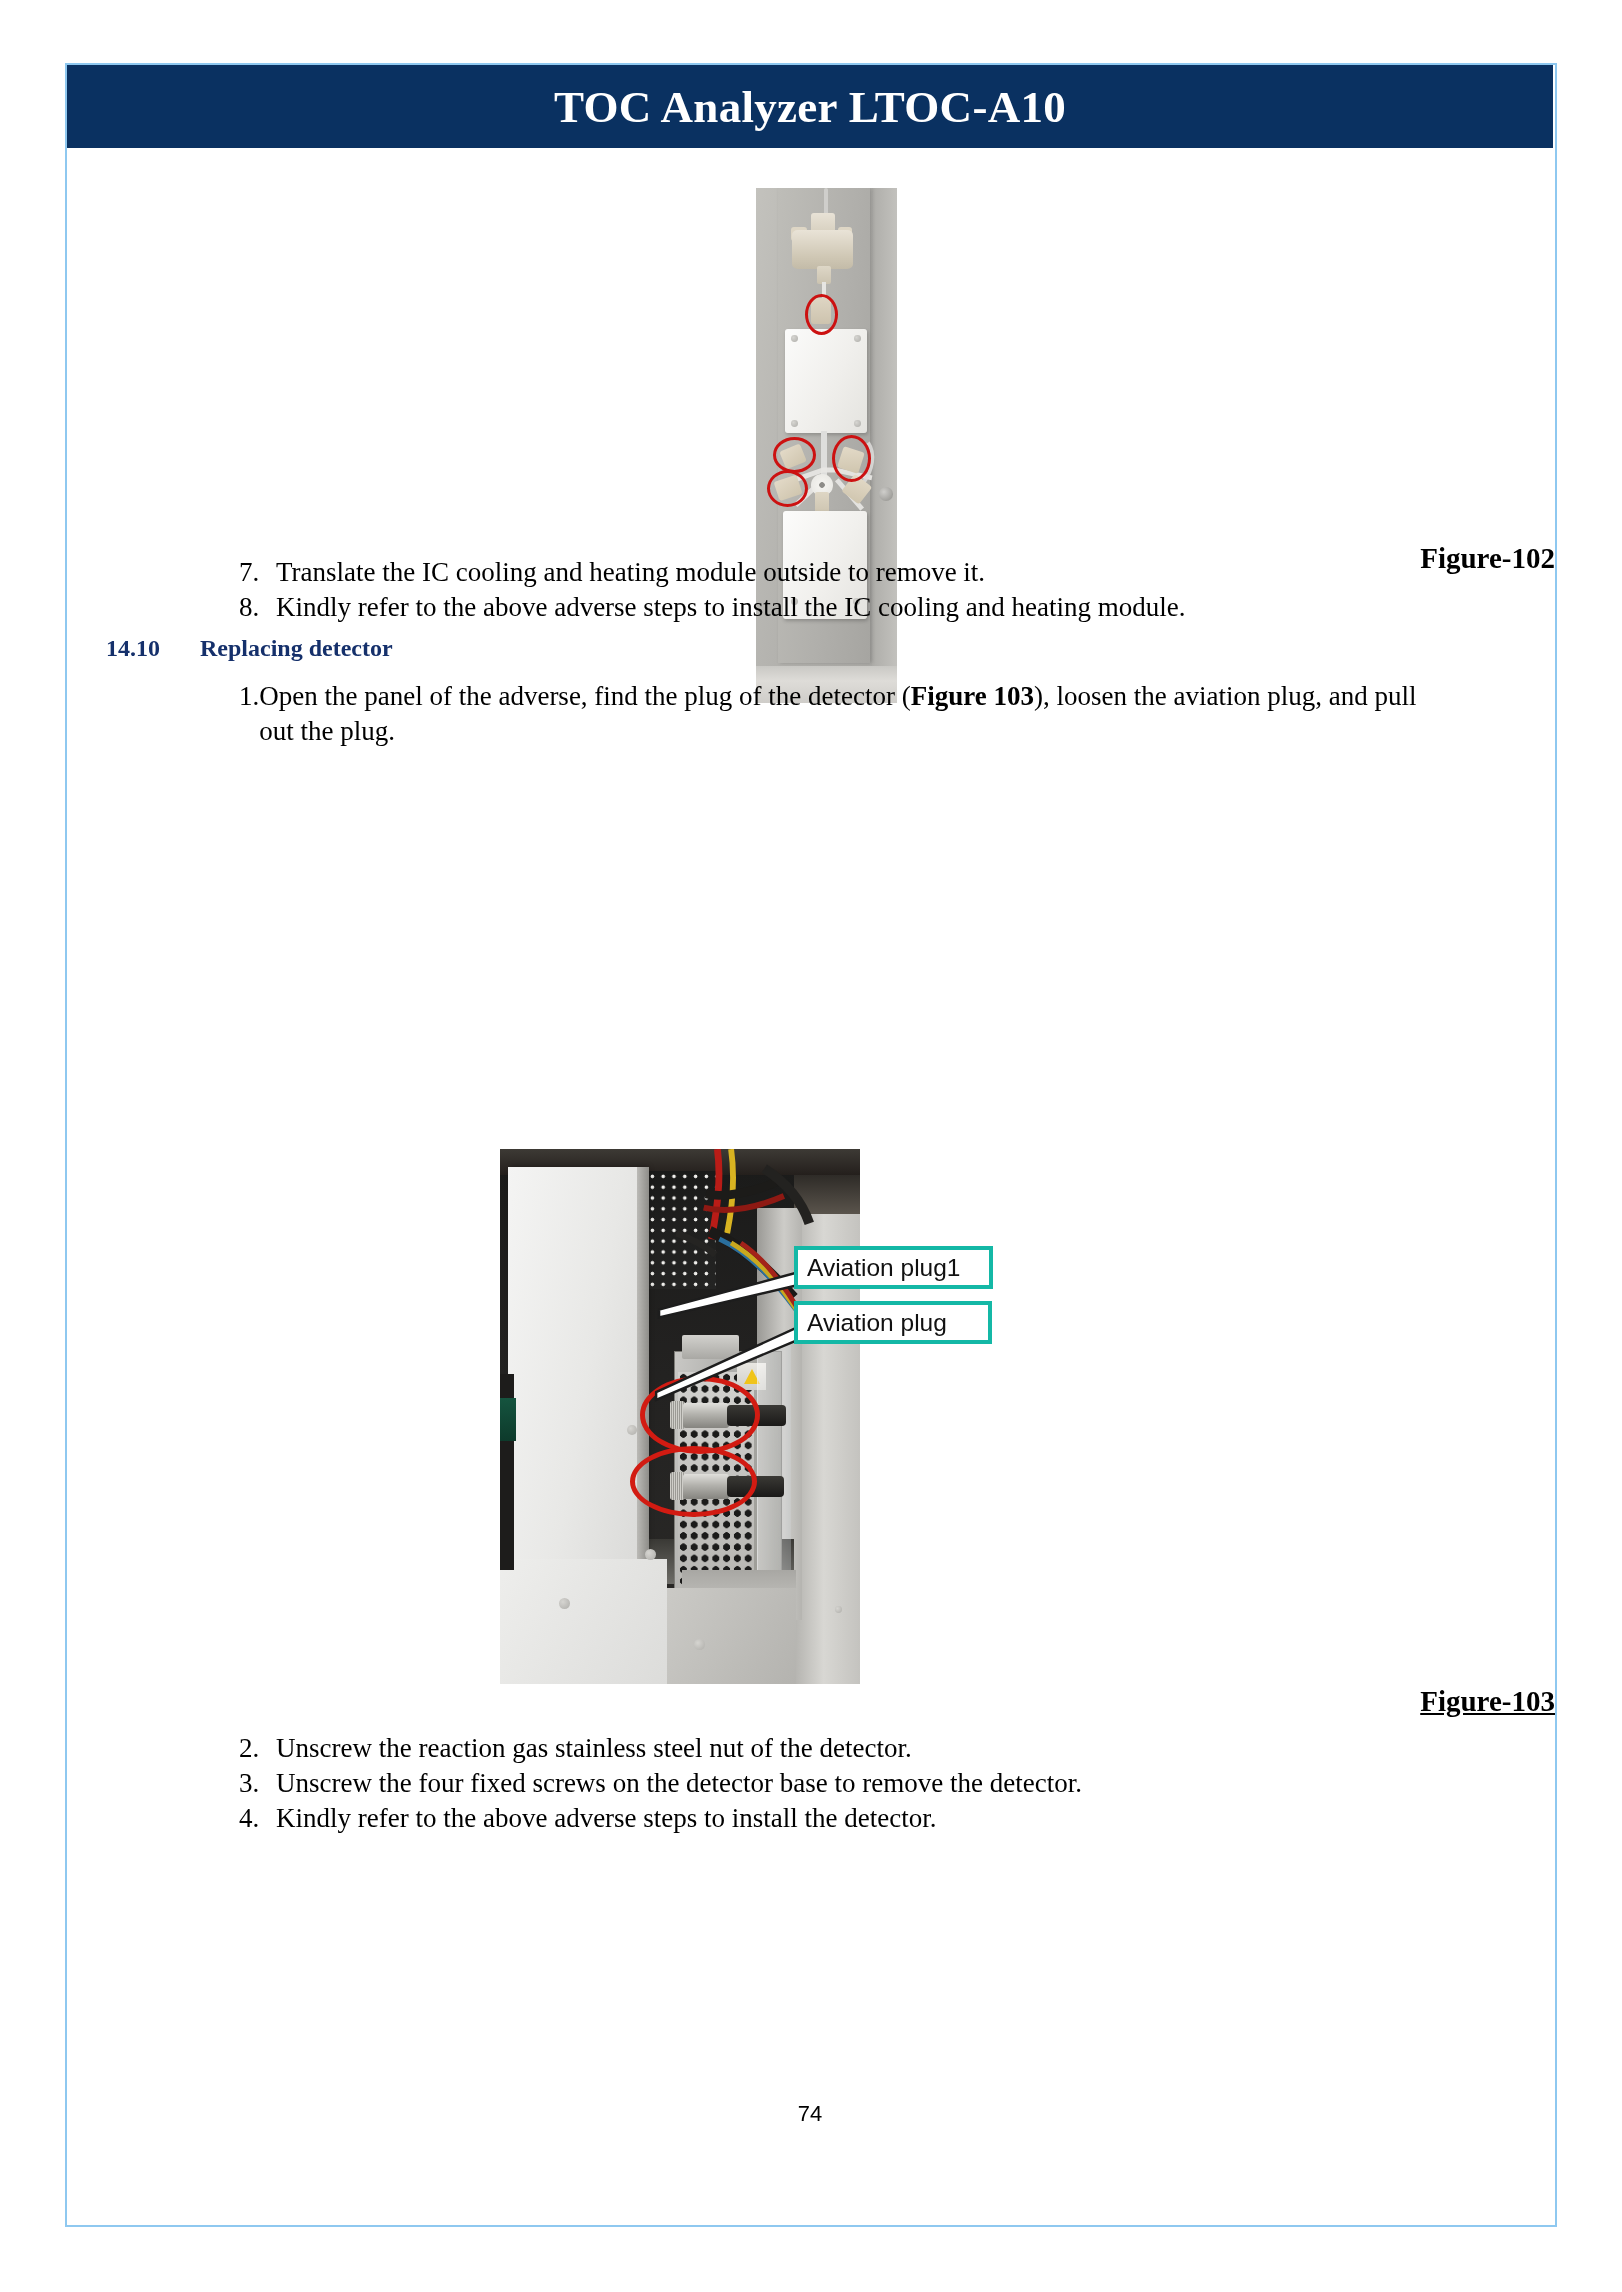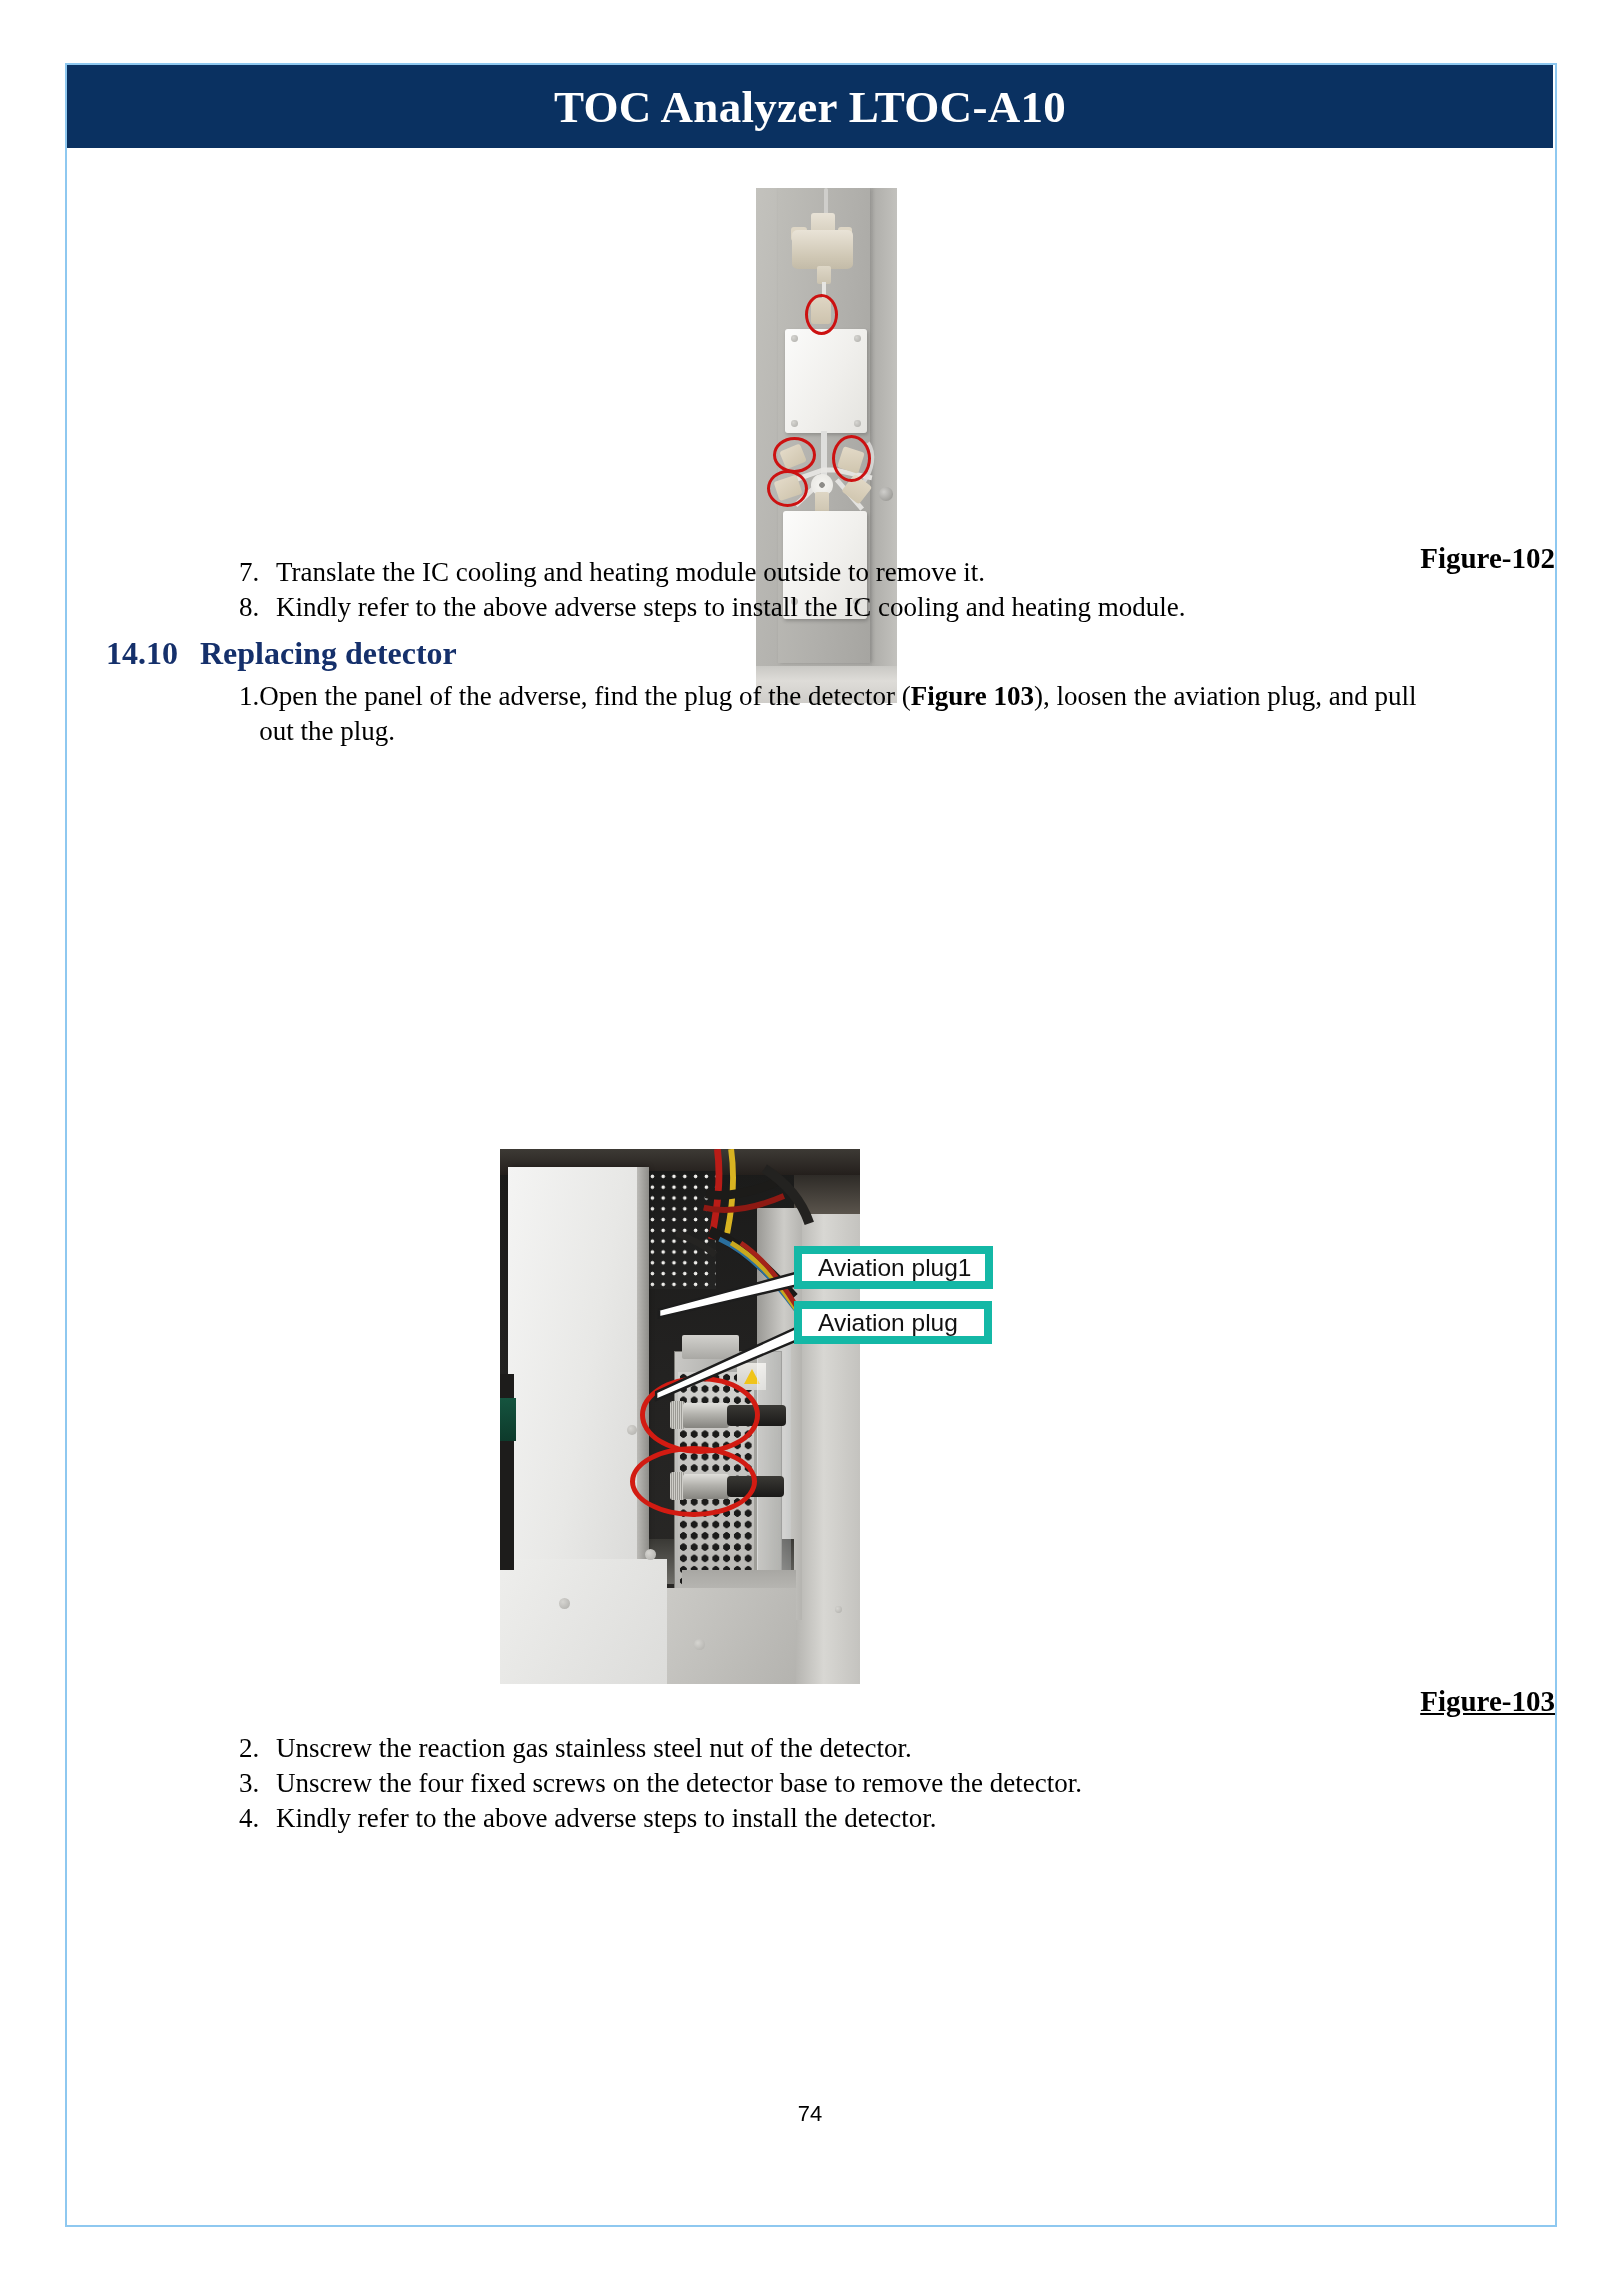--- a/index.html
+++ b/index.html
@@ -83,21 +83,21 @@
   
   #section-heading {
     position: absolute;
     left: 153px;
     top: 927px;
     display: flex;
     align-items: flex-end;
     color: #15306b;
     font-family: "Liberation Serif", serif;
     font-weight: bold;
-    font-size: 32px;
+    font-size: 24px;
   }
   #section-number { width: 94px; flex: 0 0 94px; }
 
   
   #page-number {
     position: absolute;
     left: 0;
     top: 2036px;
     width: 1486px;
     text-align: center;
@@ -349,25 +349,25 @@
   }
   #f103-floor-dark {
     position: absolute; left: 147px; top: 390px; width: 147px; height: 45px;
     background: linear-gradient(180deg,#3a3935 0%,#6d6c67 100%);
   }
 
   
   .callout-box {
     position: absolute;
     background: #ffffff;
-    border: 8px solid #14b8a6;
+    border: 4px solid #14b8a6;
     box-sizing: border-box;
     display: flex;
     align-items: center;
-    padding-left: 16px;
+    padding-left: 9px;
     font-family: "Liberation Sans", sans-serif;
     font-size: 24.5px;
     color: #111;
     white-space: nowrap;
     overflow: hidden;
   }
   #callout-leaders {
     position: absolute;
     left: 0; top: 0;
     width: 1486px; height: 2164px;

